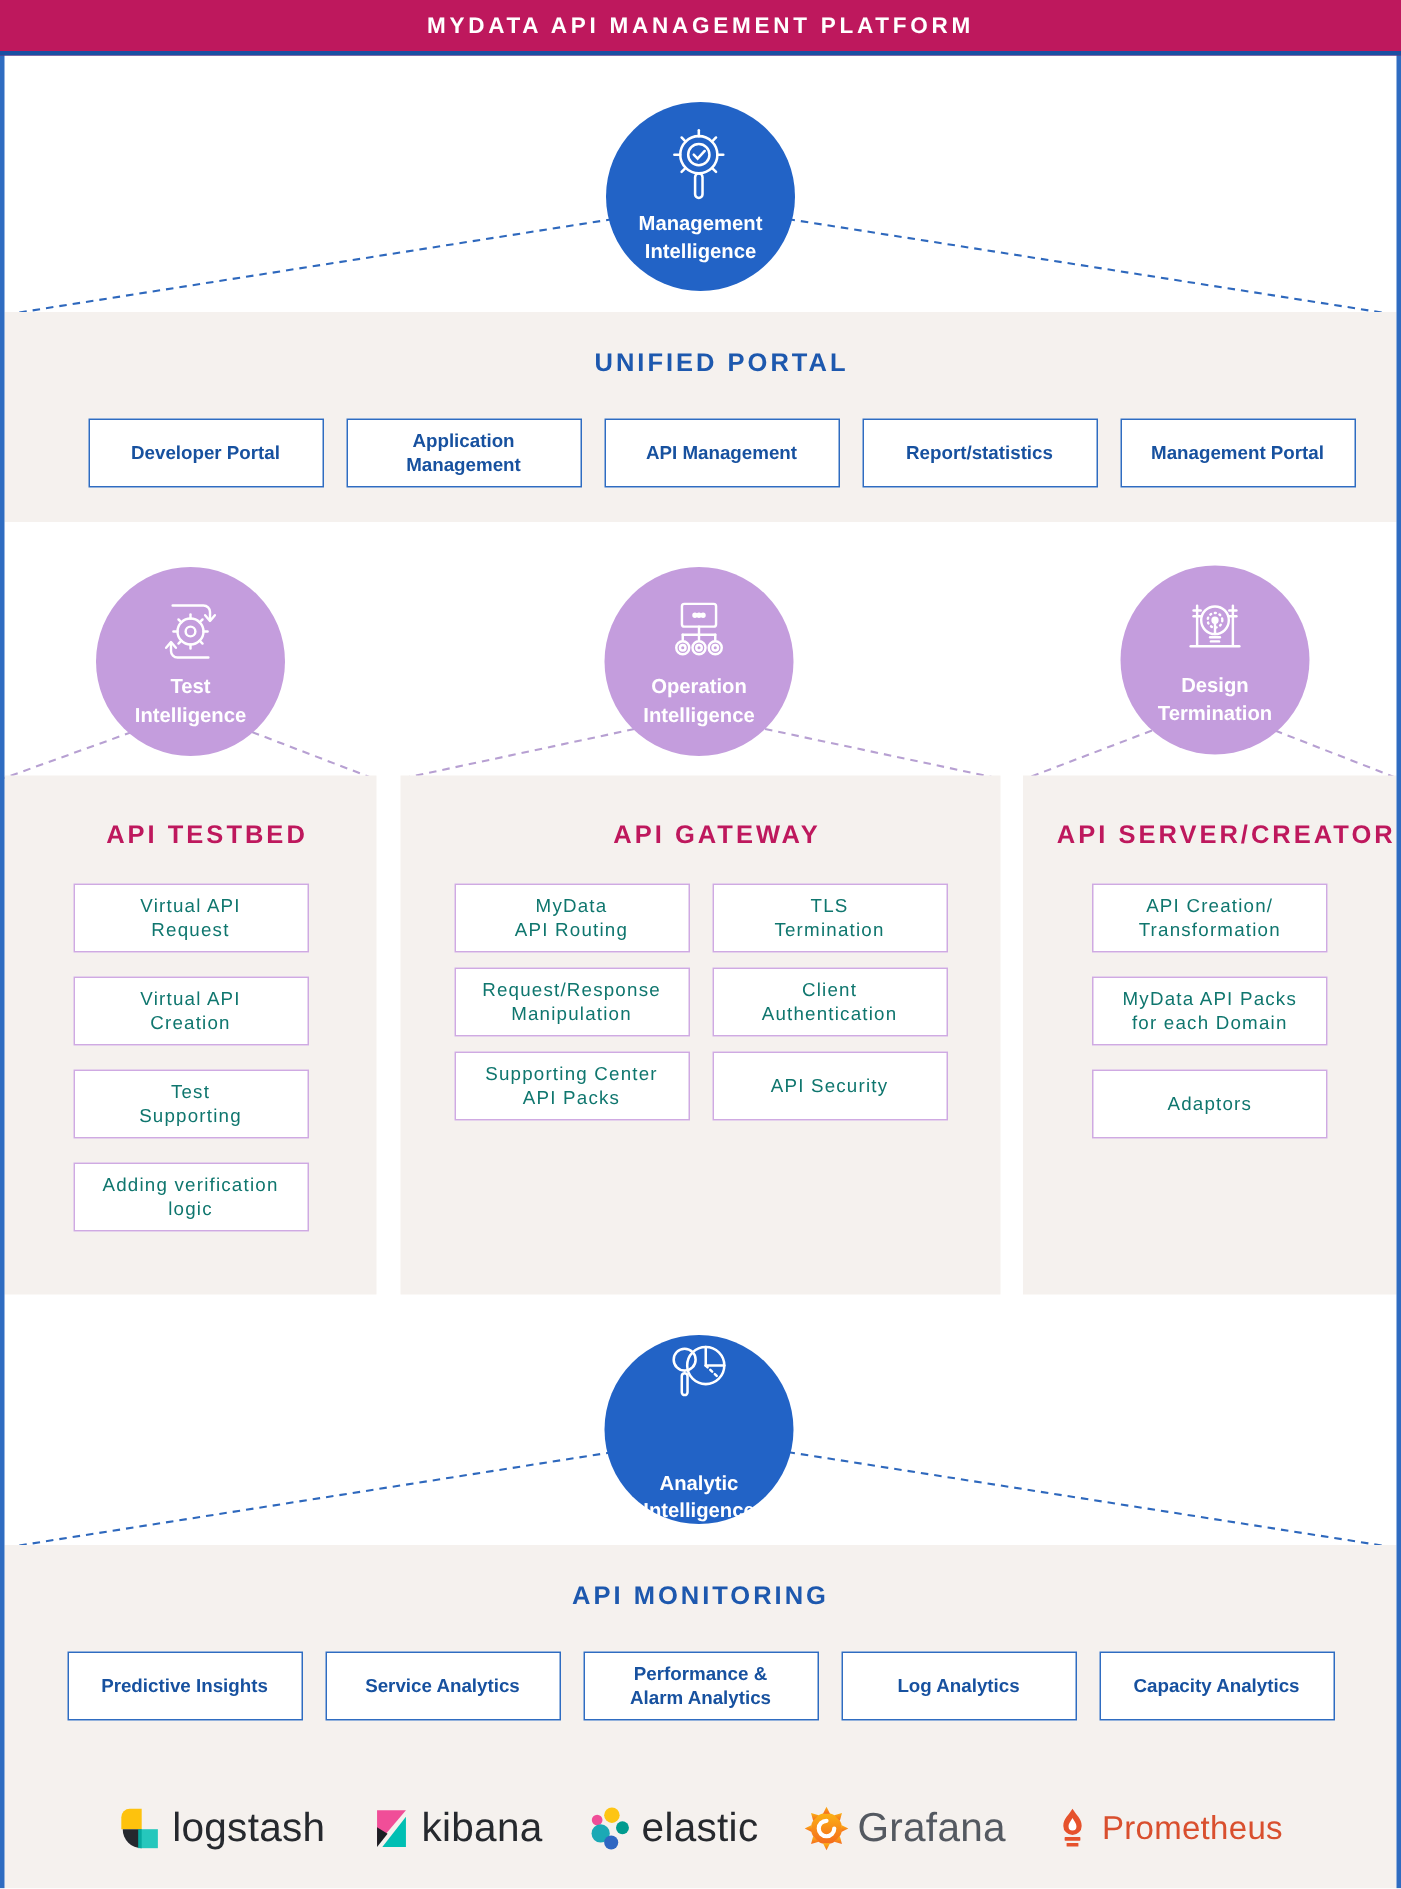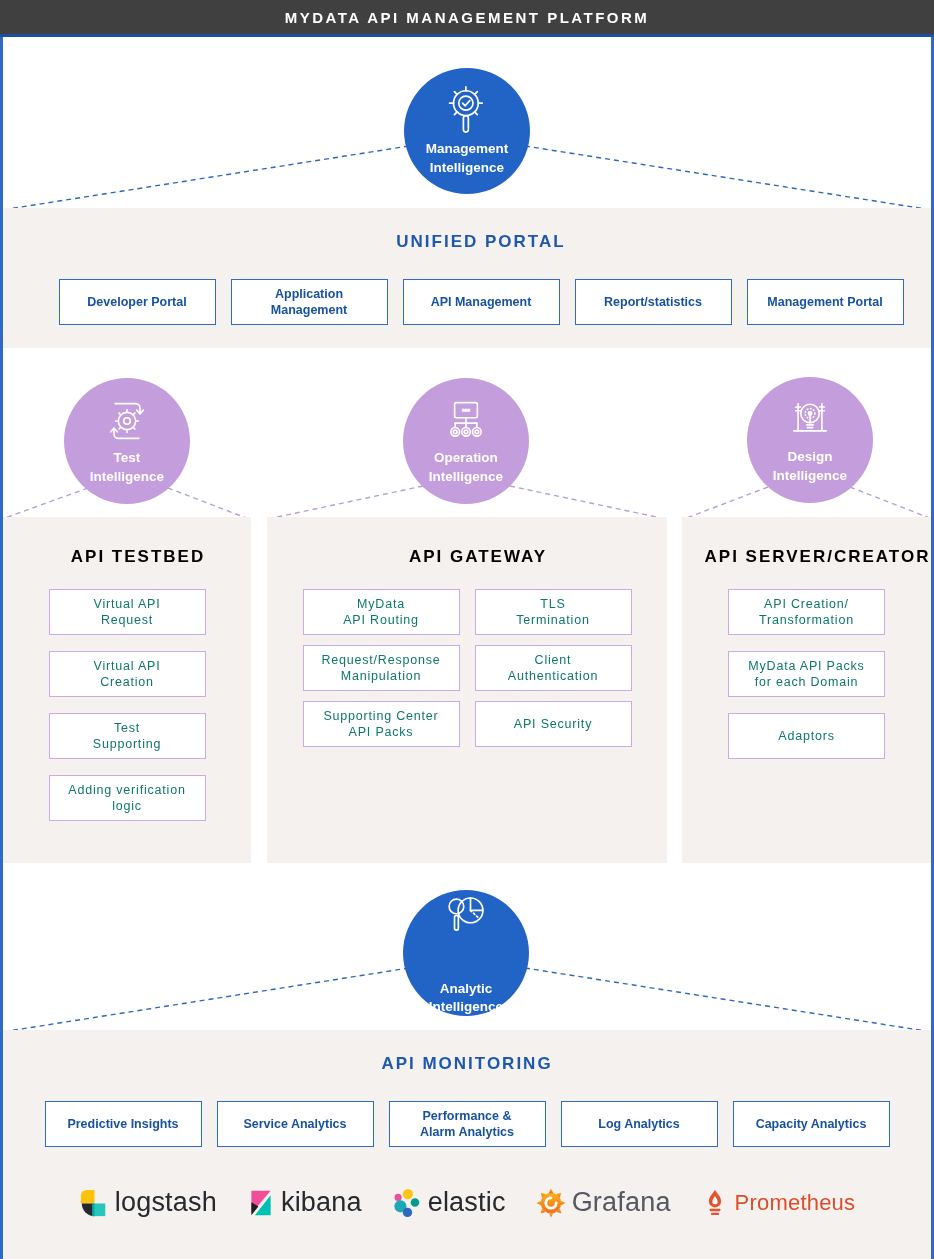--- a/index.html
+++ b/index.html
@@ -5,21 +5,21 @@
   html,body{margin:0;padding:0;background:#ffffff;}
   #canvas{
     position:relative;width:934px;height:1259px;background:#ffffff;
     font-family:"Liberation Sans",sans-serif;overflow:hidden;
   }
   .edge{position:absolute;top:0;bottom:0;width:3px;background:#2f6cc1;z-index:5;}
   .edge.left{left:0;} .edge.right{right:0;}
 
   
   .header{
-    position:absolute;left:0;right:0;top:0;height:34px;background:#404040;
+    position:absolute;left:0;right:0;top:0;height:34px;background:#be185d;
     border-bottom:3px solid #1a4fa3;display:flex;align-items:center;justify-content:center;z-index:6;
   }
   .header .title{color:#ffffff;font-weight:bold;font-size:15px;letter-spacing:2.5px;}
 
   
   svg.connectors{position:absolute;left:0;top:0;z-index:1;pointer-events:none;}
   .dash-blue{stroke:#2e68bd;stroke-width:1.4;stroke-dasharray:5 4;}
   .dash-purple{stroke:#b7a0d2;stroke-width:1.4;stroke-dasharray:5 4;}
 
   
@@ -27,21 +27,21 @@
   #panel-unified{left:3px;right:3px;top:208px;height:140px;padding-left:28px;}
   #panel-testbed{left:3px;top:517px;width:248px;height:346px;}
   #panel-gateway{left:267px;top:517px;width:400px;height:346px;}
   #panel-server{left:682px;top:517px;width:249px;height:346px;}
   #panel-monitoring{left:3px;right:3px;top:1030px;height:290px;}
 
   .panel-title{
     text-align:center;font-weight:bold;font-size:17px;letter-spacing:2px;line-height:20px;
   }
   .panel-title.blue{color:#1d58ae;margin-top:24px;}
-  .panel-title.purple{color:#000000;margin-top:30px;margin-left:22px;}
+  .panel-title.purple{color:#be185d;margin-top:30px;margin-left:22px;}
 
   .box{
     background:#ffffff;width:157px;height:46px;box-sizing:border-box;
     display:flex;align-items:center;justify-content:center;text-align:center;
     white-space:pre-line;line-height:1.3;
   }
   .box.blue{border:1.5px solid #2f6cc1;color:#17519f;font-size:12.5px;font-weight:bold;}
   .box.purple{border:1.5px solid #cfaae2;color:#0f766e;font-size:12.5px;letter-spacing:0.8px;}
 
   .box-row{display:flex;justify-content:center;gap:15px;margin-top:27px;}
@@ -58,21 +58,21 @@
   .circle .label{color:#ffffff;font-weight:bold;font-size:13.5px;line-height:1.35;white-space:pre-line;}
   .circle svg{display:block;}
   #c-management{left:404px;top:68px;}
   #c-test{left:64px;top:378px;}
   #c-operation{left:403px;top:378px;}
   #c-design{left:747px;top:377px;}
   #c-analytic{left:403px;top:890px;justify-content:space-between;}
 
   
   .logos{display:flex;justify-content:center;align-items:center;gap:30px;margin-top:40px;}
-  .logo{display:flex;align-items:center;gap:6px;}
+  .logo{display:flex;align-items:center;gap:6px;margin-top:16px;}
   .logo .wordmark{font-size:27px;color:#26292e;letter-spacing:0.2px;}
   .logo.grafana .wordmark{color:#545961;}
   .logo.prometheus .wordmark{font-size:22px;color:#d94f2e;}
 </style>
 </head>
 <body>
 
 <div id="canvas">
 
   <div class="edge left"></div>
@@ -305,21 +305,21 @@
         <circle cx="24" cy="17" r="8.5"></circle>
         <circle cx="24" cy="17" r="4.5" stroke-dasharray="0.6 2.4"></circle>
         <circle cx="24" cy="17" r="1.5" fill="#ffffff"></circle>
         <line x1="24" y1="18.5" x2="24" y2="25.5"></line>
         <line x1="21" y1="27.5" x2="27" y2="27.5"></line>
         <line x1="21.5" y1="30" x2="26.5" y2="30"></line>
         <line x1="9" y1="33" x2="39" y2="33"></line>
       </g>
     </svg>
     <div class="label">Design
-Intelligence</div>
+Termination</div>
   </div>
 
   <div class="circle blue" id="c-analytic">
     <svg width="54" height="52" viewBox="0 0 48 46">
       <g stroke="#ffffff" stroke-width="1.5" fill="none" stroke-linecap="round">
         <circle cx="28" cy="18" r="11"></circle>
         <line x1="28" y1="18" x2="28" y2="7"></line>
         <line x1="28" y1="18" x2="39" y2="18"></line>
         <line x1="28" y1="18" x2="36" y2="25.5" stroke-dasharray="1.5 2.2"></line>
         <circle cx="15.5" cy="14.5" r="6.5"></circle>

